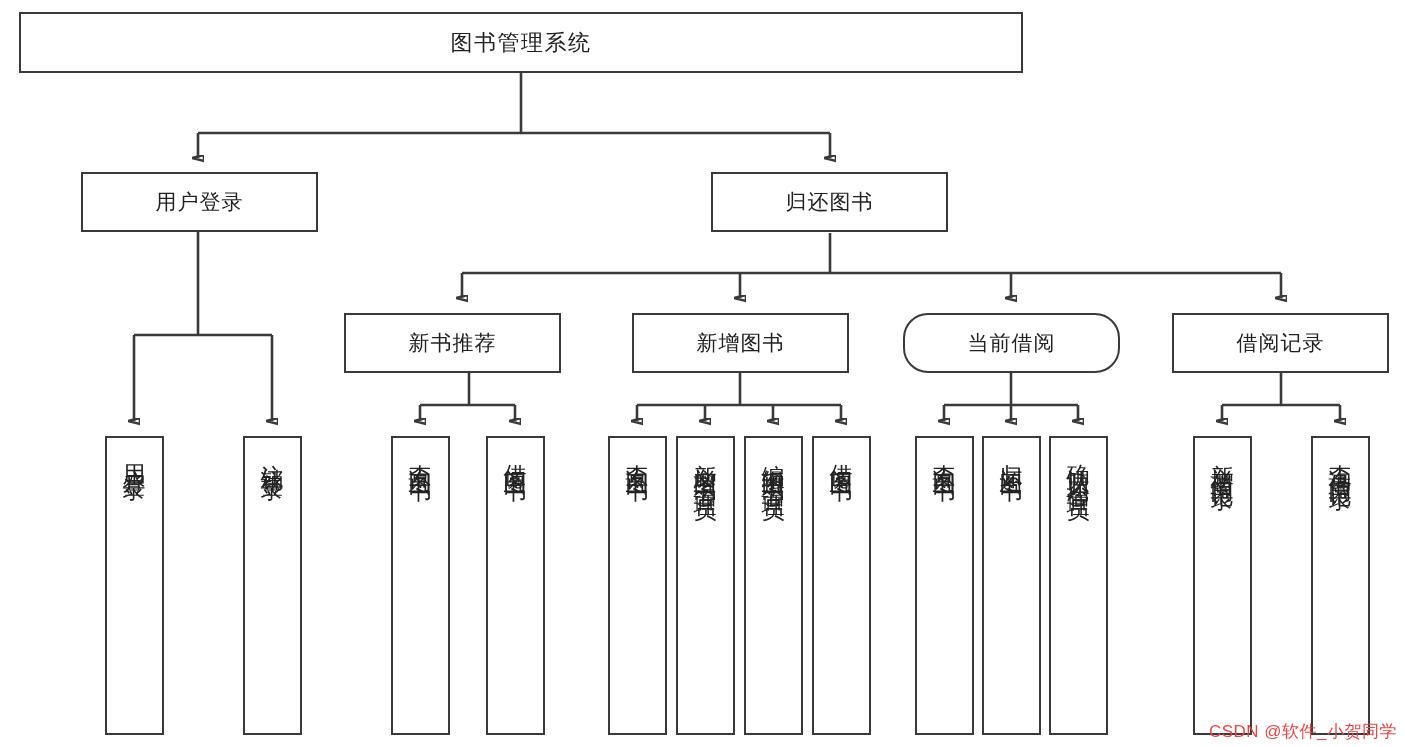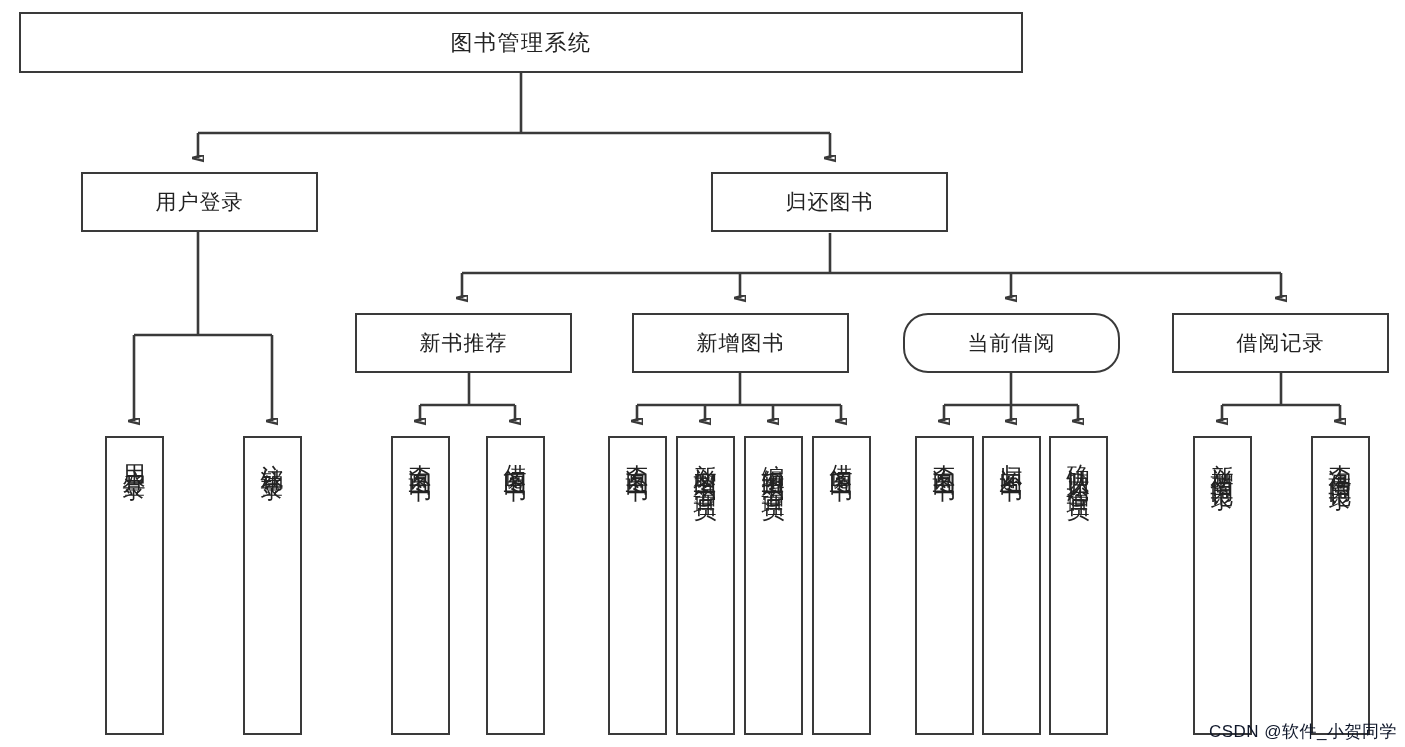--- a/index.html
+++ b/index.html
@@ -66,21 +66,21 @@
   svg#wires path, svg#wires line {
     stroke: #3a3a3a;
     stroke-width: 2.6;
     fill: none;
   }
   .watermark {
     position: absolute;
     right: 8px;
     bottom: 4px;
     font-size: 17px;
-    color: #0f172a;
+    color: #ef4444;
     letter-spacing: 0.5px;
     white-space: nowrap;
   }
 </style>
 </head>
 <body>
 
 <div id="canvas">
 
   <svg id="wires" viewBox="0 0 1405 747">
@@ -135,21 +135,21 @@
     <span class="label">图书管理系统</span>
   </div>
 
   <div class="node h-node" style="left:81px; top:172px; width:237px; height:60px;">
     <span class="label">用户登录</span>
   </div>
   <div class="node h-node" style="left:711px; top:172px; width:237px; height:60px;">
     <span class="label">归还图书</span>
   </div>
 
-  <div class="node h-node" style="left:355px; top:313px; width:217px; height:60px;">
+  <div class="node h-node" style="left:344px; top:313px; width:217px; height:60px;">
     <span class="label">新书推荐</span>
   </div>
   <div class="node h-node" style="left:632px; top:313px; width:217px; height:60px;">
     <span class="label">新增图书</span>
   </div>
   <div class="node h-node" style="left:903px; top:313px; width:217px; height:60px;border-radius:25px;">
     <span class="label">当前借阅</span>
   </div>
   <div class="node h-node" style="left:1172px; top:313px; width:217px; height:60px;">
     <span class="label">借阅记录</span>

